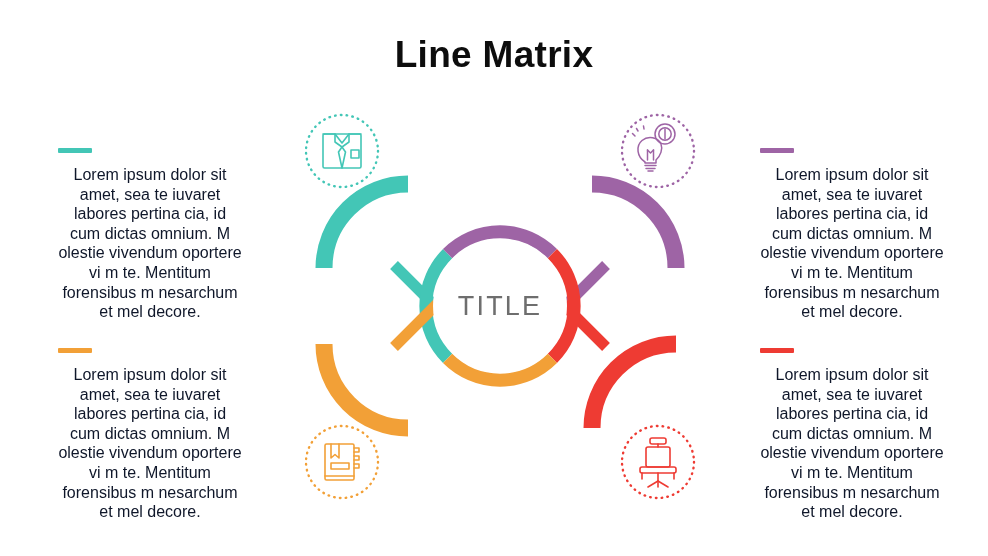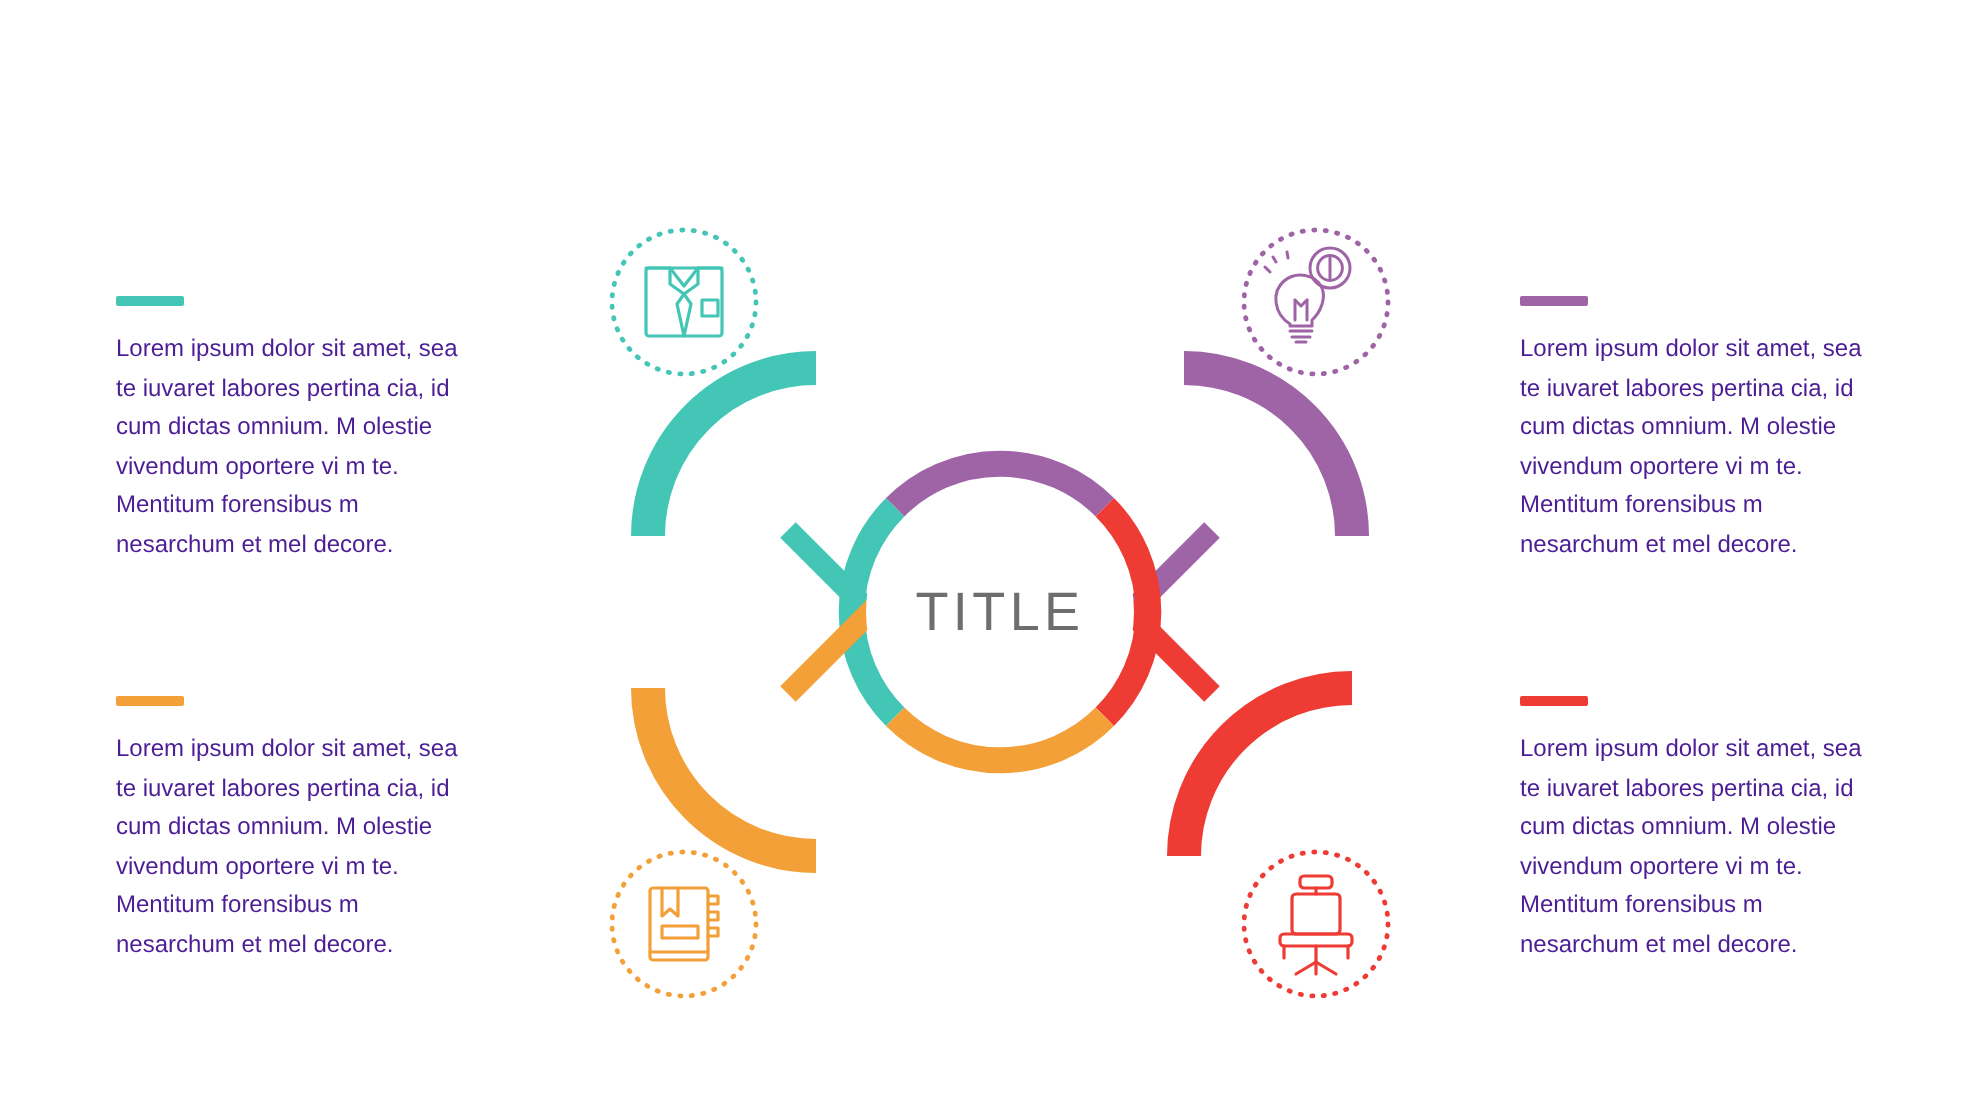--- a/index.html
+++ b/index.html
@@ -40,24 +40,24 @@
     position: absolute;
     width: 184px;
   }
   .text-block .dash {
     width: 34px;
     height: 5px;
     border-radius: 1px;
     margin-bottom: 12px;
   }
   .text-block .body {
-    font-size: 12px;
+    font-size: 16px;
     line-height: 19.6px;
-    color: #4c1d95;
-    text-align: left;
+    color: #0f172a;
+    text-align: center;
   }
 
   #block-tl { left: 58px;  top: 148px; }
   #block-bl { left: 58px;  top: 348px; }
   #block-tr { left: 760px; top: 148px; }
   #block-br { left: 760px; top: 348px; }
 
   
   #diagram {
     position: absolute;
@@ -82,20 +82,21 @@
     color: #6e6e6e;
     letter-spacing: 2.2px;
     pointer-events: none;
   }
 </style>
 </head>
 <body>
 
 <div id="slide">
 
+  <div class="slide-title">Line Matrix</div>
 
   <div class="text-block" id="block-tl">
     <div class="dash" style="background:#43C6B6;"></div>
     <div class="body">Lorem ipsum dolor sit amet, sea te iuvaret labores pertina cia, id cum dictas omnium. M olestie vivendum oportere vi m te. Mentitum forensibus m nesarchum et mel decore.</div>
   </div>
 
   <div class="text-block" id="block-bl">
     <div class="dash" style="background:#F2A037;"></div>
     <div class="body">Lorem ipsum dolor sit amet, sea te iuvaret labores pertina cia, id cum dictas omnium. M olestie vivendum oportere vi m te. Mentitum forensibus m nesarchum et mel decore.</div>
   </div>

